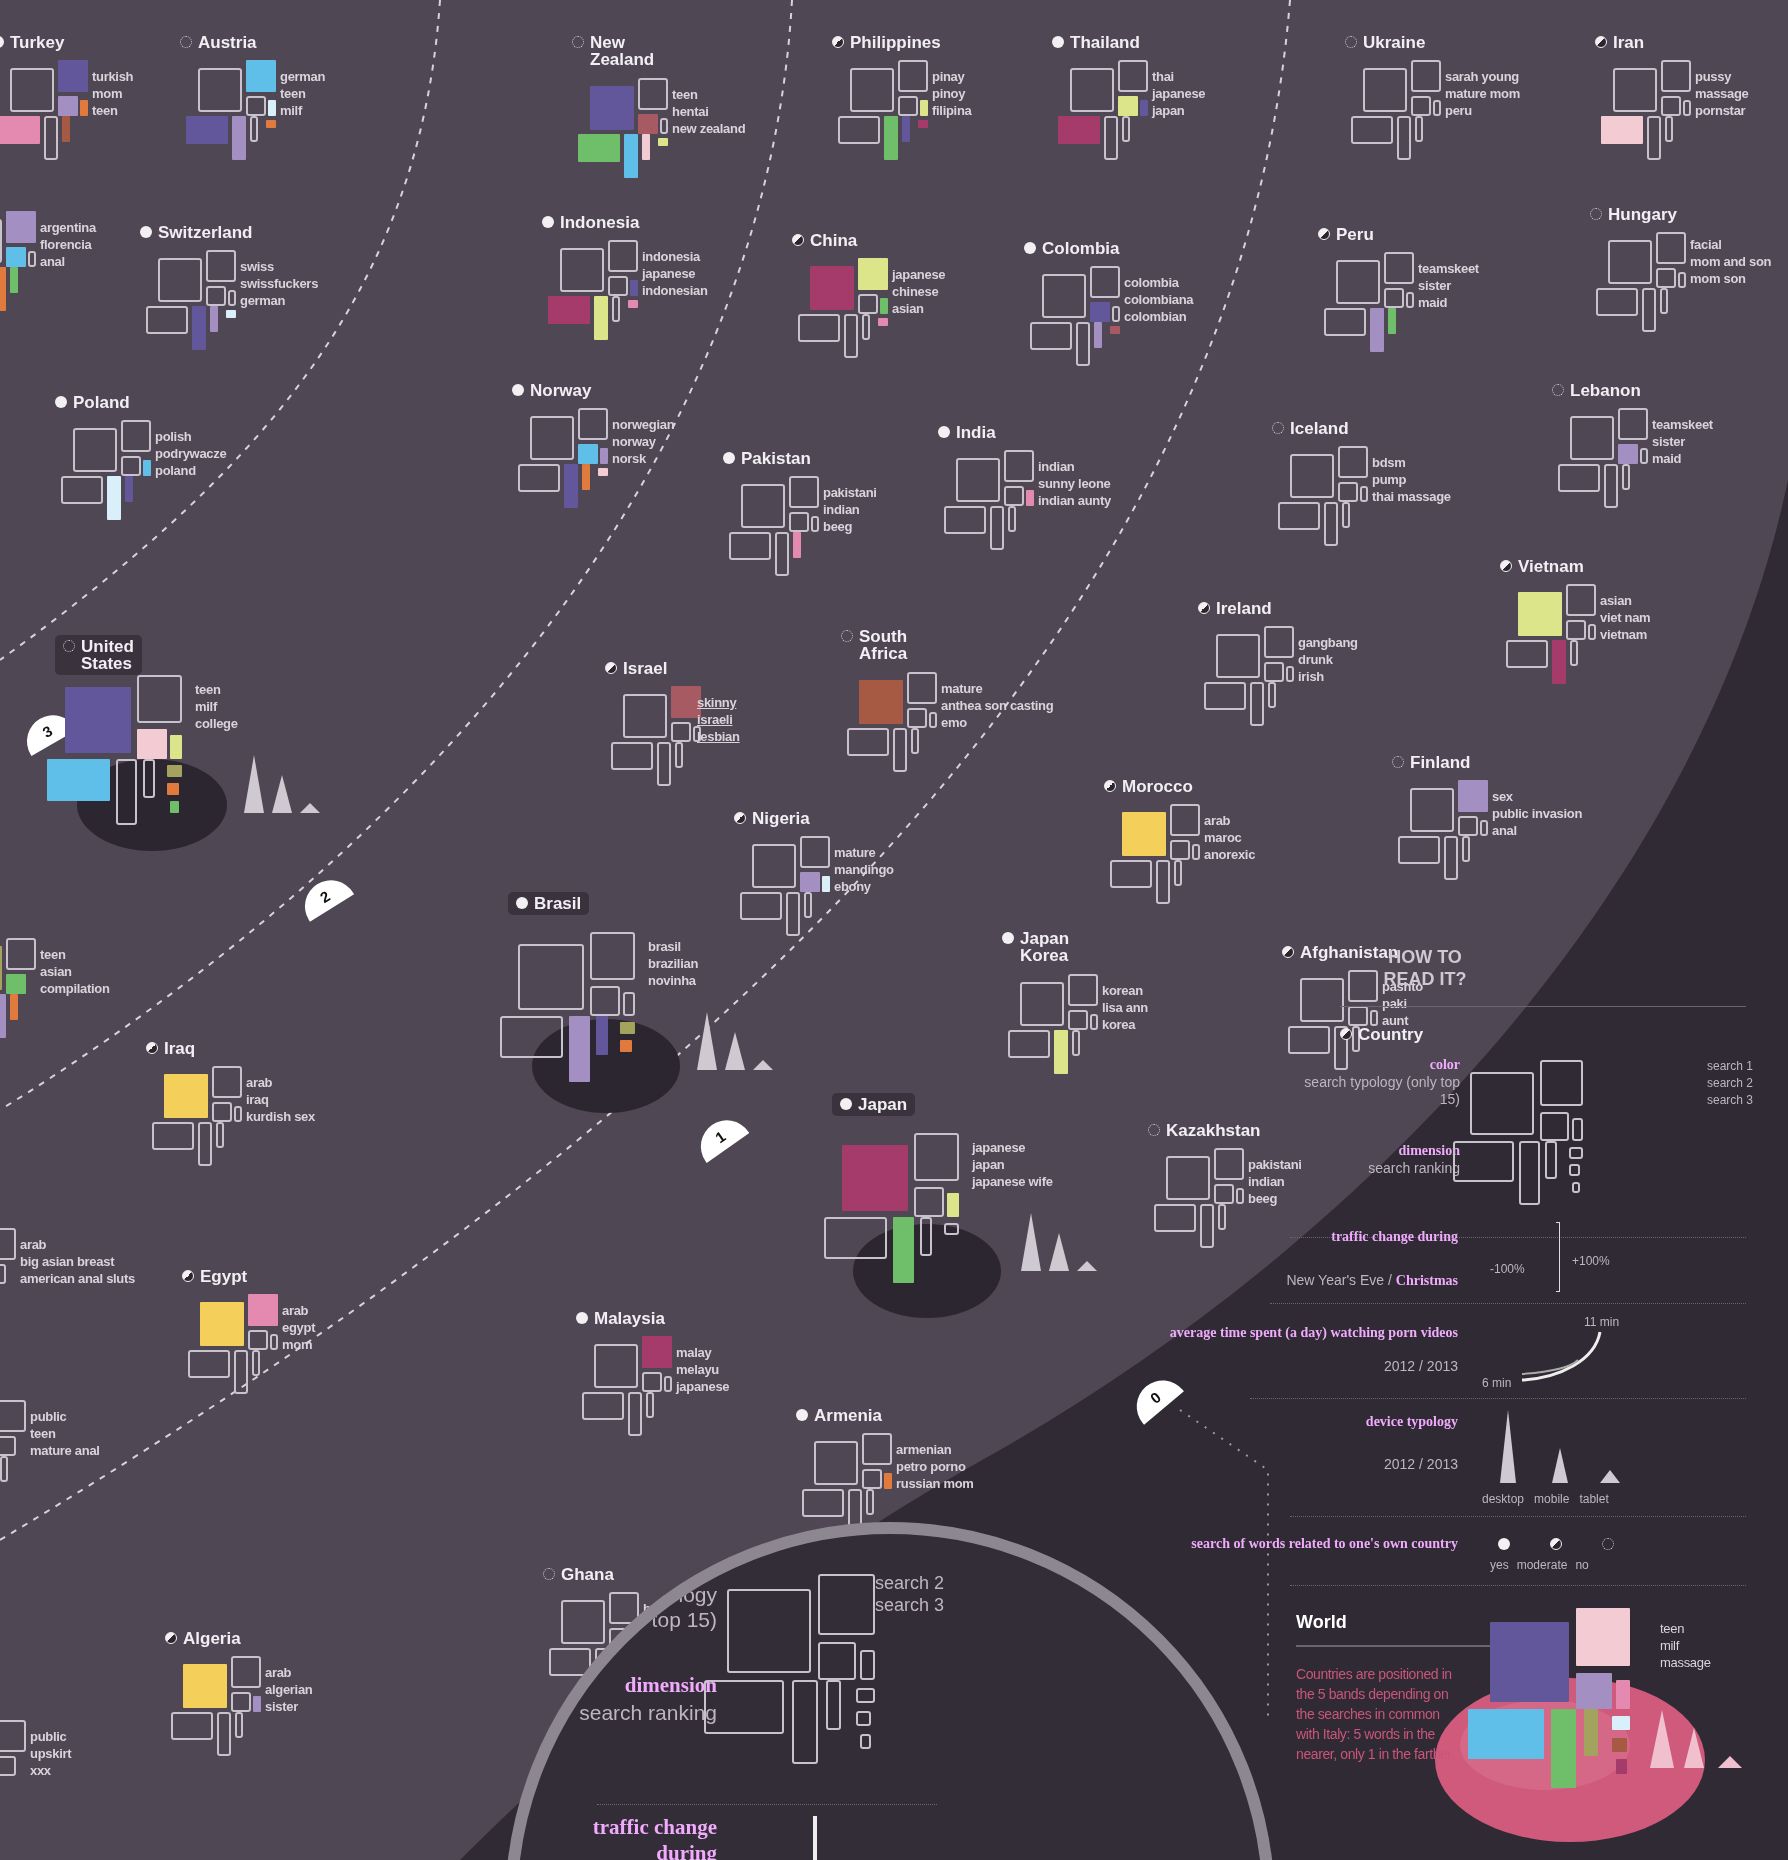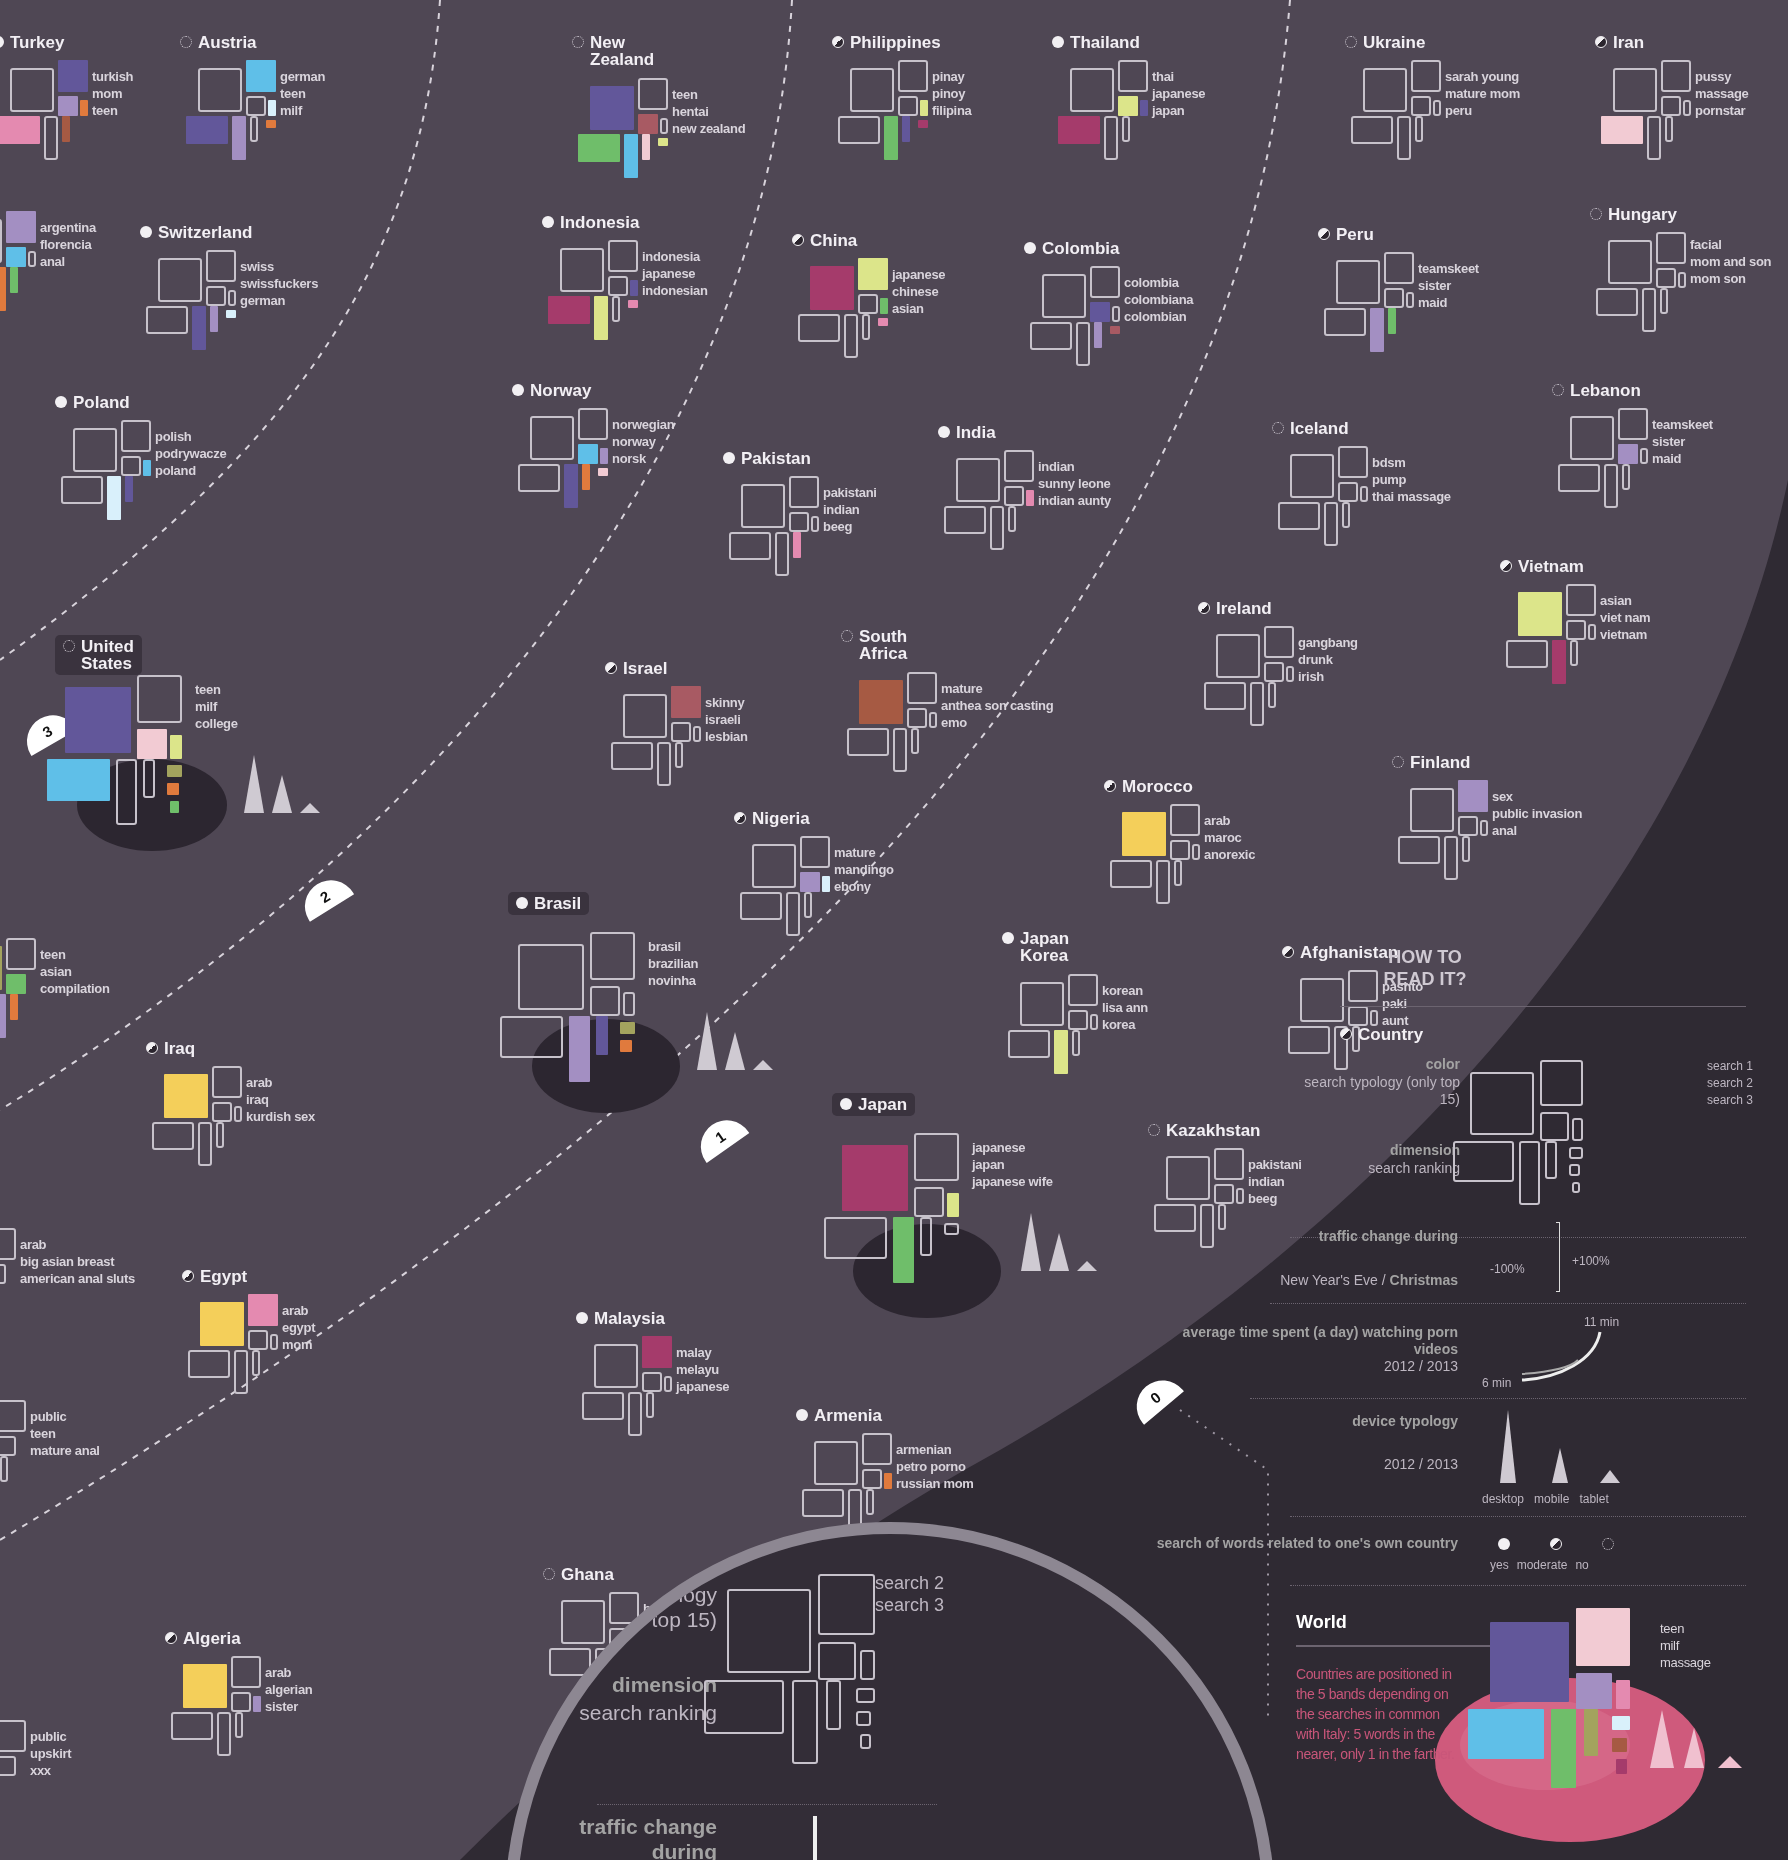--- a/index.html
+++ b/index.html
@@ -15,21 +15,21 @@
   .c-name{display:block;max-width:90px;white-space:normal;}
   .c-terms{position:absolute;font-size:13px;line-height:17px;color:#d9d4dc;white-space:nowrap;font-weight:bold;letter-spacing:-0.3px;margin-top:12px;}
   .tm{position:absolute;}
   .tm div{position:absolute;box-sizing:border-box;border:2px solid #c7c2cb;border-radius:3px;}
   .tm div.f{border:none;border-radius:1px;}
   .band{position:absolute;width:52px;height:28px;background:#fff;border-radius:28px 28px 0 0;transform-origin:center bottom;color:#111;font-weight:bold;font-size:15px;text-align:center;line-height:30px;}
   .legend{position:absolute;left:1340px;top:940px;width:430px;color:#d9d4dc;}
   .lg-title{position:absolute;left:25px;top:6px;width:120px;text-align:center;font-weight:bold;font-size:18px;line-height:22px;color:#cfc9d2;}
   .lg-hr{position:absolute;height:0;border-top:1.5px solid #6c6470;}
   .lg-lab{position:absolute;text-align:right;font-size:14px;line-height:17px;color:#bdb6c1;}
-  .lg-lab b{color:#a3a3a3;}
+  .lg-lab b{color:#f0abfc;font-family:Liberation Serif, serif;}
   .sm{position:absolute;font-size:12px;color:#bdb6c1;white-space:nowrap;}
   .world-title{position:absolute;left:1296px;top:1612px;font-weight:bold;font-size:18px;color:#fff;}
   .world-text{position:absolute;left:1296px;top:1664px;width:160px;font-size:14px;line-height:20px;color:#c9567a;letter-spacing:-0.4px;}
   .mag{position:absolute;left:505px;top:1522px;width:770px;height:770px;border-radius:50%;border:12px solid #8d8792;box-sizing:border-box;background:#332d37;overflow:hidden;}
   .mag .lg-lab{font-size:21px;line-height:25px;}
 </style>
 </head>
 <body>
 
 <svg id="bg" viewBox="0 0 1788 1860">
@@ -503,21 +503,21 @@
       </div>
       <div class="tm" style="left: 18px; top: 26px;">
         <div style="left: 0px; top: 8px; width: 44px; height: 44px;"></div>
         <div class="f" style="left: 48px; top: 0px; width: 30px; height: 32px; background: rgb(168, 90, 99);"></div>
         <div style="left: 48px; top: 36px; width: 20px; height: 20px;"></div>
         <div style="left: -12px; top: 56px; width: 42px; height: 28px;"></div>
         <div style="left: 34px; top: 56px; width: 14px; height: 44px;"></div>
         <div style="left: 52px; top: 56px; width: 8px; height: 26px;"></div>
         <div style="left: 70px; top: 40px; width: 8px; height: 16px;"></div>
       </div>
-      <div class="c-terms" style="left: 100px; top: 22px;">
+      <div class="c-terms" style="left: 92px; top: 22px; text-decoration: underline;">
         <div>skinny</div>
         <div>israeli</div>
         <div>lesbian</div>
       </div>
     </div>
     <div class="country" style="left: 841px; top: 628px;">
       <div class="c-title">
         <span class="dot no"></span>
         <span class="c-name">South Africa</span>
       </div>

